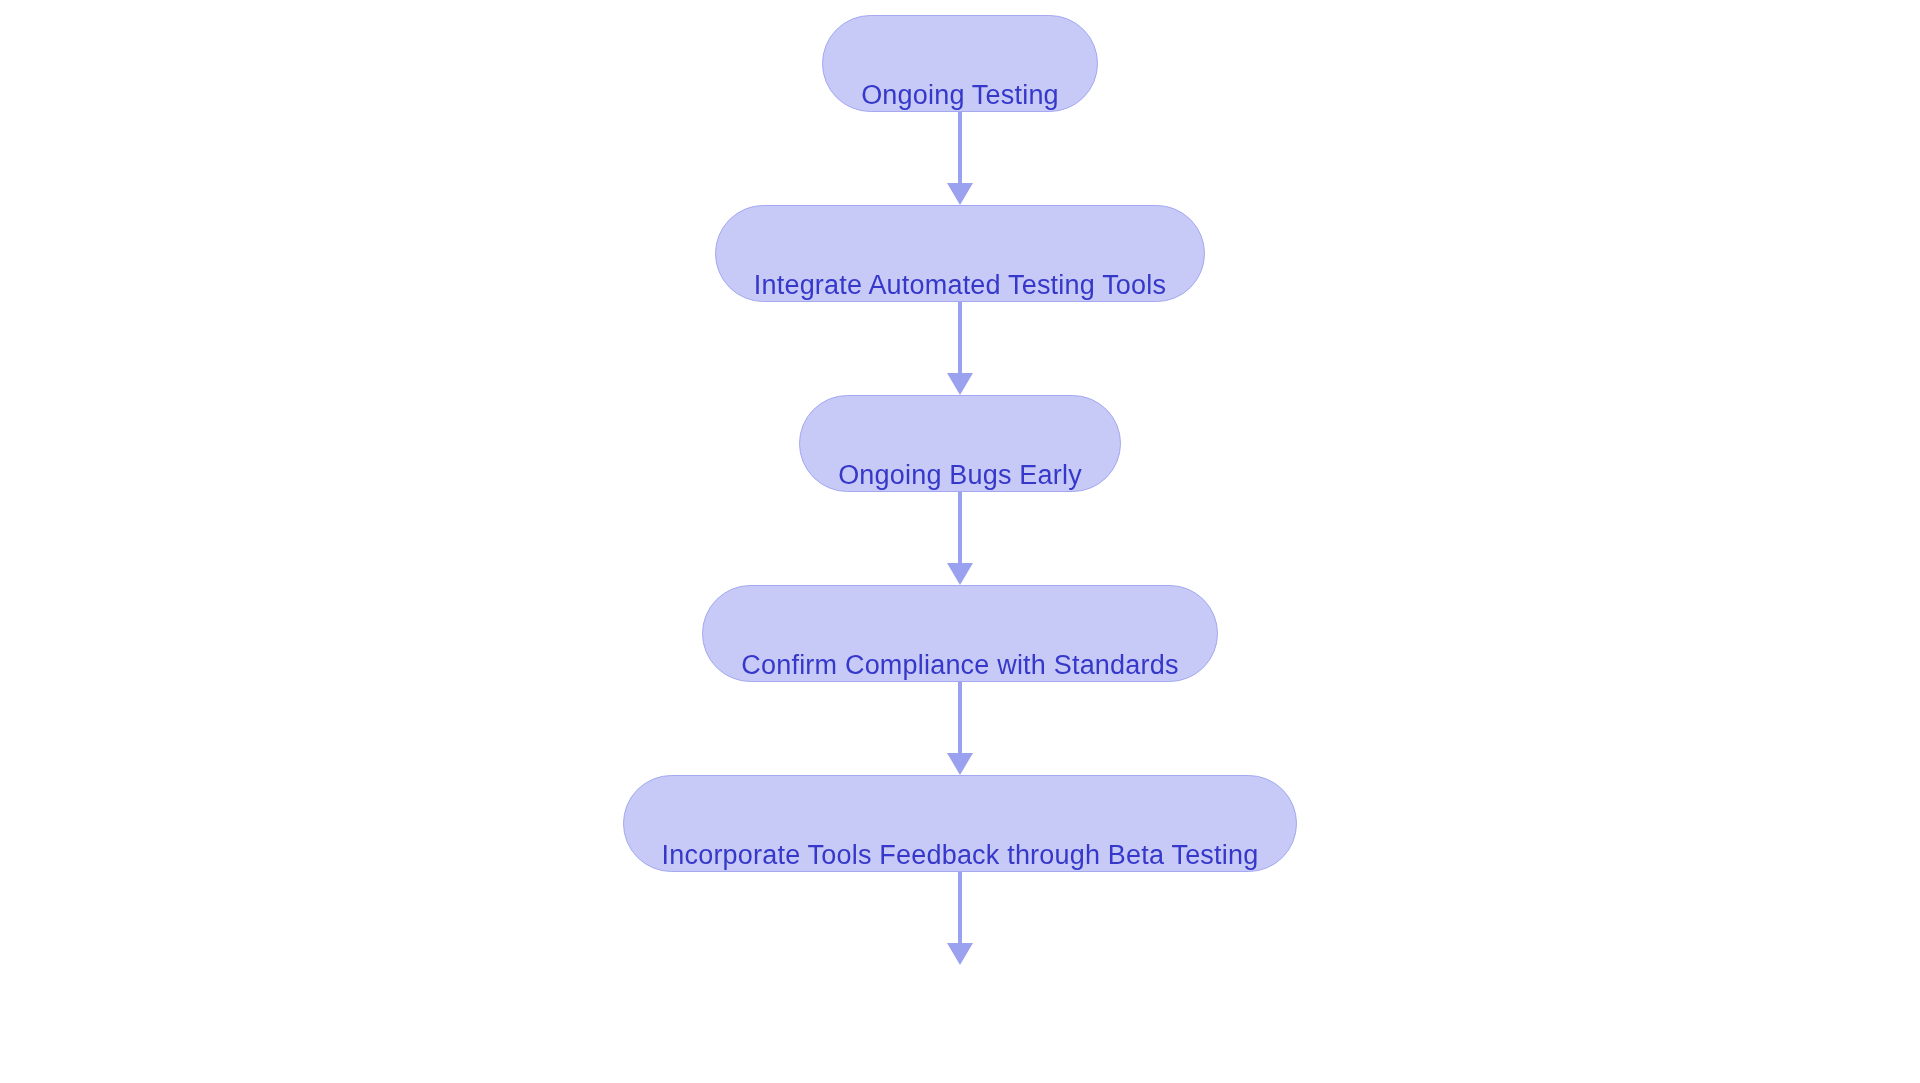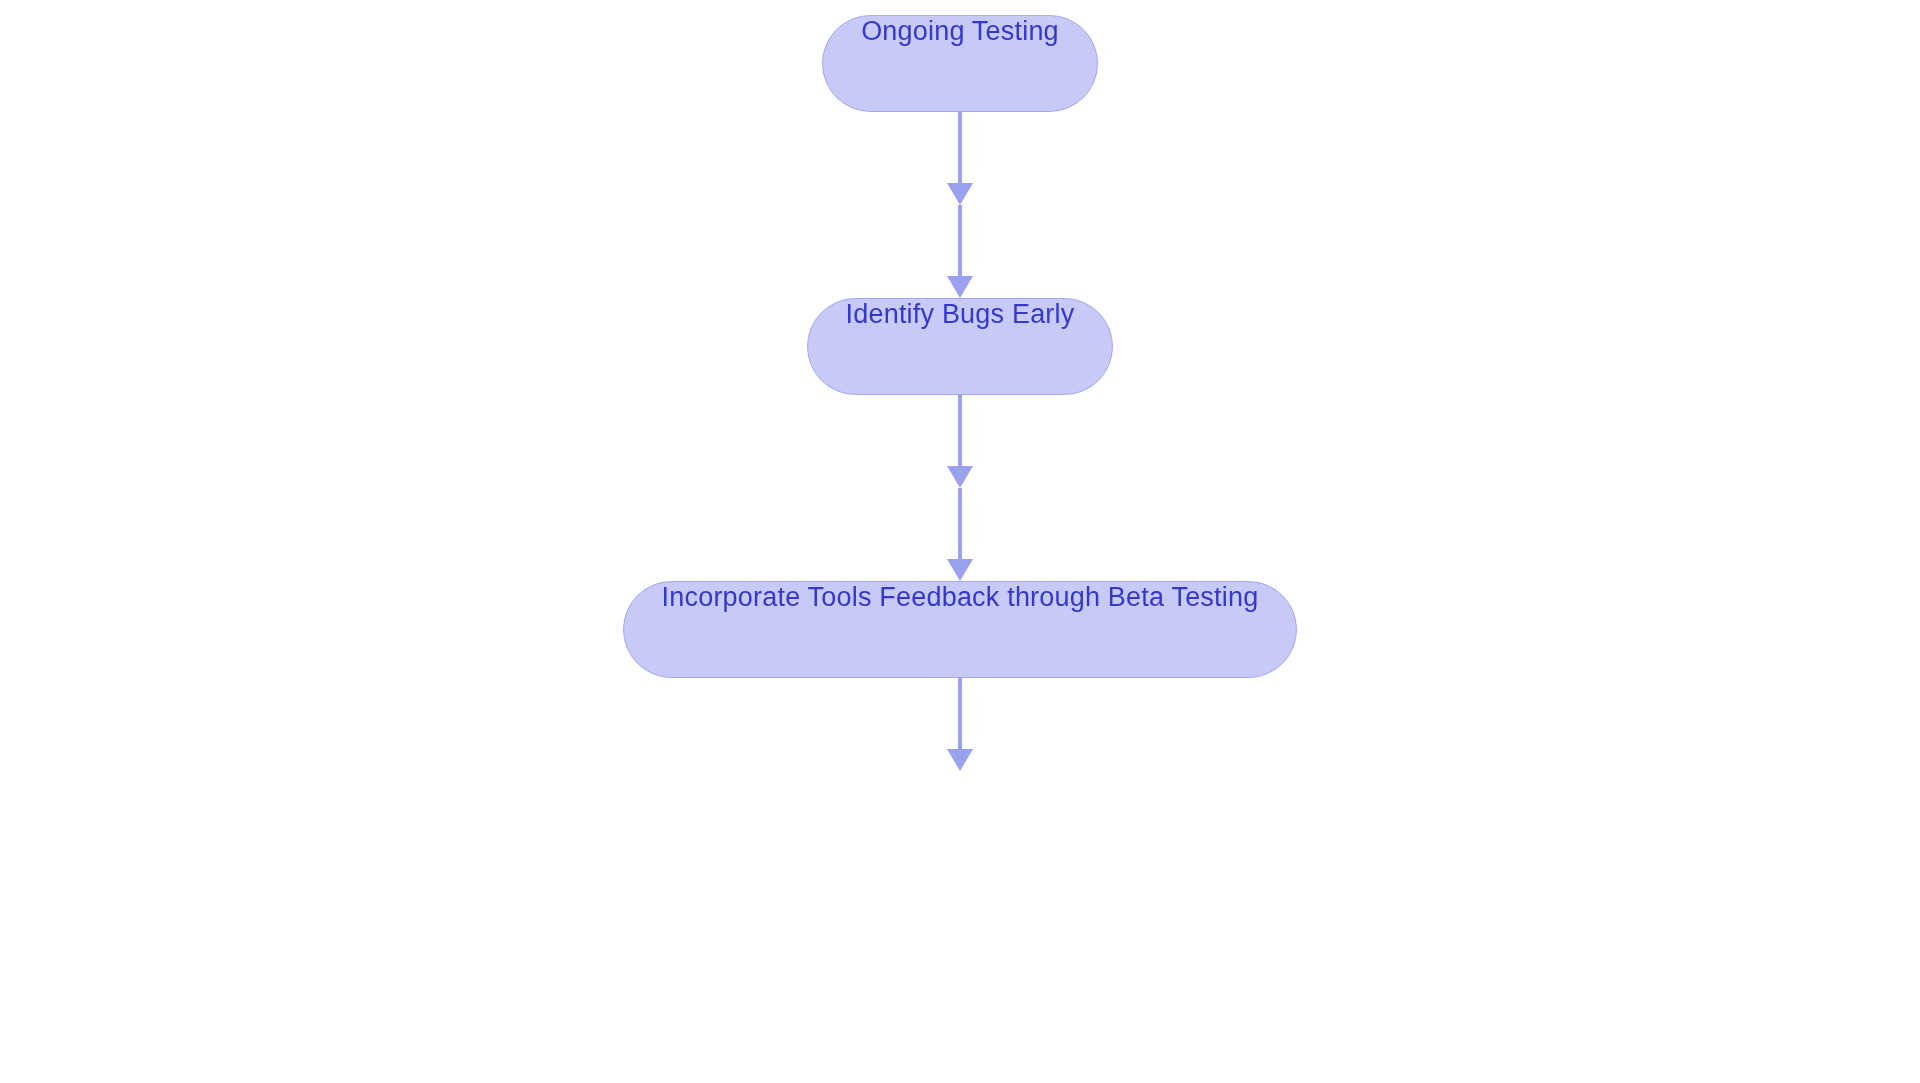--- a/index.html
+++ b/index.html
@@ -24,21 +24,21 @@
     height: 97px;
     min-height: 97px;
     border-radius: 48.5px;
     background: var(--node-fill, #c7caf7);
     border: 1.5px solid var(--node-border, #a3a8f1);
     color: var(--node-text, #3538c9);
     font-size: 27px;
     font-weight: 500;
     letter-spacing: 0.2px;
     display: flex;
-    align-items: flex-start;
+    align-items: flex-end;
     justify-content: center;
     padding: 0 38px;
     box-sizing: border-box;
     white-space: nowrap;
   }
   .arrow {
     height: 93px;
     min-height: 93px;
     width: 28px;
     display: flex;
@@ -65,35 +65,41 @@
 
   <div class="node">
     <span>Ongoing Testing</span>
   </div>
 
   <div class="arrow">
     <div class="arrow-line"></div>
     <div class="arrow-head"></div>
   </div>
 
+  <div class="node">
+    <span>Integrate Automated Testing Tools</span>
+  </div>
 
   <div class="arrow">
     <div class="arrow-line"></div>
     <div class="arrow-head"></div>
   </div>
 
   <div class="node">
-    <span>Identify Bugs Early</span>
+    <span>Ongoing Bugs Early</span>
   </div>
 
   <div class="arrow">
     <div class="arrow-line"></div>
     <div class="arrow-head"></div>
   </div>
 
+  <div class="node">
+    <span>Confirm Compliance with Standards</span>
+  </div>
 
   <div class="arrow">
     <div class="arrow-line"></div>
     <div class="arrow-head"></div>
   </div>
 
   <div class="node">
     <span>Incorporate Tools Feedback through Beta Testing</span>
   </div>
 

